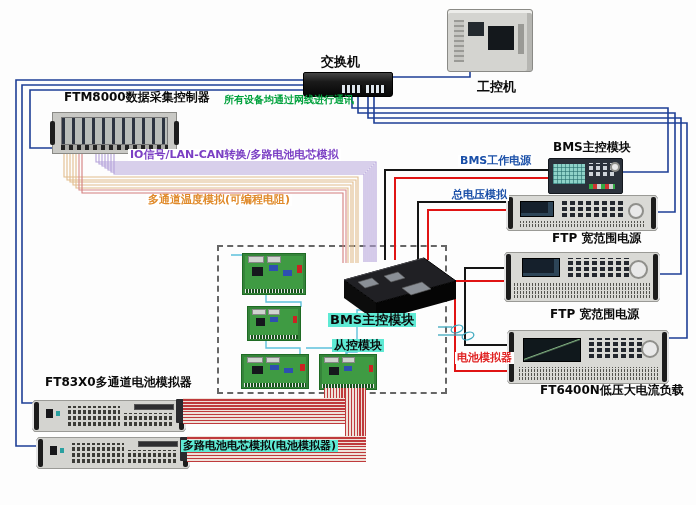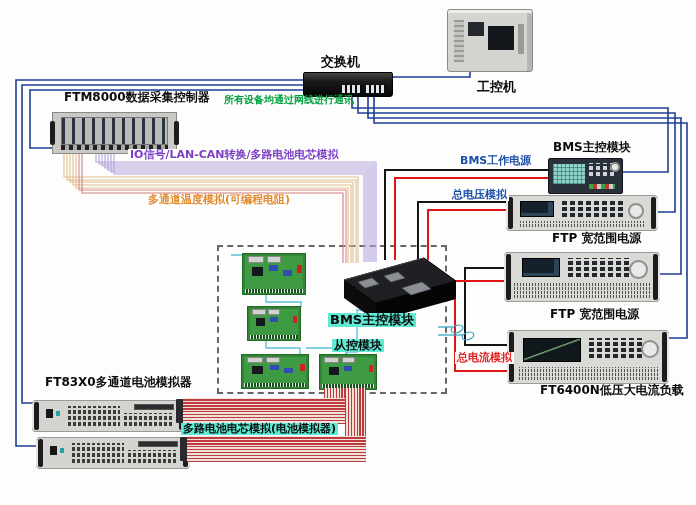--- a/index.html
+++ b/index.html
@@ -292,22 +292,22 @@
 
   <div class="lbl" style="left:64px;top:91px;">FTM8000数据采集控制器</div>
   <div class="lbl purple" style="left:128px;top:149px;">IO信号/LAN-CAN转换/多路电池电芯模拟</div>
   <div class="lbl orange" style="left:146px;top:194px;">多通道温度模拟(可编程电阻)</div>
 
   <div class="lbl" style="left:553px;top:141px;">BMS主控模块</div>
   <div class="lbl blue" style="left:438px;top:155px;margin-left:20px;">BMS工作电源</div>
   <div class="lbl blue" style="left:450px;top:189px;">总电压模拟</div>
   <div class="lbl" style="left:552px;top:232px;">FTP 宽范围电源</div>
   <div class="lbl" style="left:550px;top:308px;">FTP 宽范围电源</div>
-  <div class="lbl red" style="left:455px;top:352px;">总电流模拟</div>
+  <div class="lbl red" style="left:455px;top:352px;">电池模拟器</div>
   <div class="lbl" style="left:540px;top:384px;">FT6400N低压大电流负载</div>
 
   <div class="lbl big onwhite" style="left:328px;top:313px;">BMS主控模块</div>
   <div class="lbl onwhite" style="left:332px;top:339px;">从控模块</div>
 
   <div class="lbl" style="left:45px;top:376px;">FT83X0多通道电池模拟器</div>
-  <div class="lbl onwhite small" style="left:181px;top:423px;">多路电池电芯模拟(电池模拟器)</div>
+  <div class="lbl onwhite small" style="left:181px;top:440px;">多路电池电芯模拟(电池模拟器)</div>
 
 </div>
 
 </body></html>

